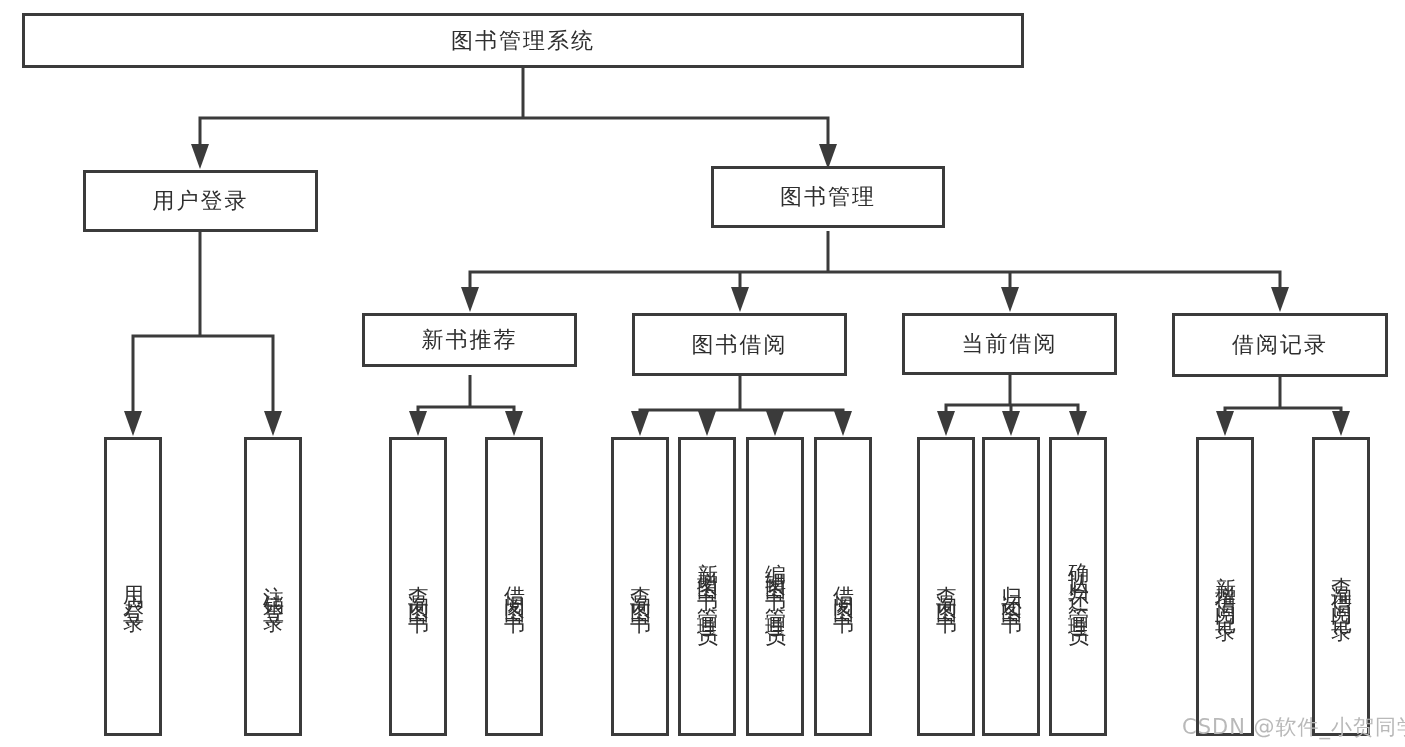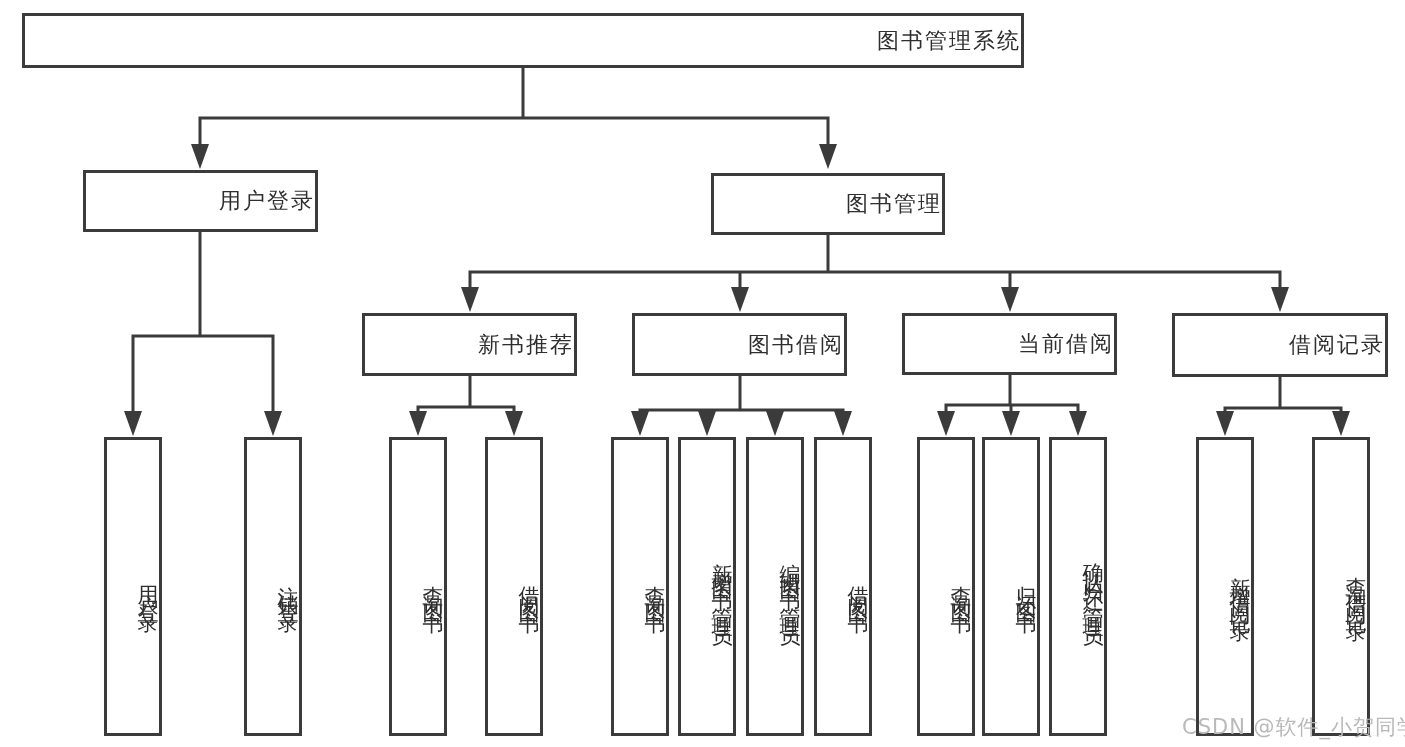--- a/index.html
+++ b/index.html
@@ -20,21 +20,21 @@
     width: 1405px; height: 747px;
     pointer-events: none;
   }
 
   .node {
     position: absolute;
     background: #ffffff;
     border: 3px solid #3b3b3b;
     display: flex;
     align-items: center;
-    justify-content: flex-end;
+    justify-content: center;
     color: #2e2e2e;
     z-index: 2;
   }
 
   .h-node { font-size: 22px; letter-spacing: 2px; white-space: nowrap; }
 
   .leaf { width: 58px; top: 437px; height: 299px; }
 
   .v-label {
     writing-mode: vertical-rl;
@@ -117,25 +117,25 @@
     </g>
   </svg>
 
   <div class="node h-node" style="left:22px; top:13px; width:1002px; height:55px;">
     <span>图书管理系统</span>
   </div>
 
   <div class="node h-node" style="left:83px; top:170px; width:235px; height:62px;">
     <span>用户登录</span>
   </div>
-  <div class="node h-node" style="left:711px; top:173px; width:234px; height:62px;">
+  <div class="node h-node" style="left:711px; top:166px; width:234px; height:62px;">
     <span>图书管理</span>
   </div>
 
-  <div class="node h-node" style="left:362px; top:313px; width:215px; height:63px;">
+  <div class="node h-node" style="left:362px; top:313px; width:215px; height:54px;">
     <span>新书推荐</span>
   </div>
   <div class="node h-node" style="left:902px; top:313px; width:215px; height:62px;">
     <span>当前借阅</span>
   </div>
   <div class="node h-node" style="left:632px; top:313px; width:215px; height:63px;">
     <span>图书借阅</span>
   </div>
   <div class="node h-node" style="left:1172px; top:313px; width:216px; height:64px;">
     <span>借阅记录</span>

